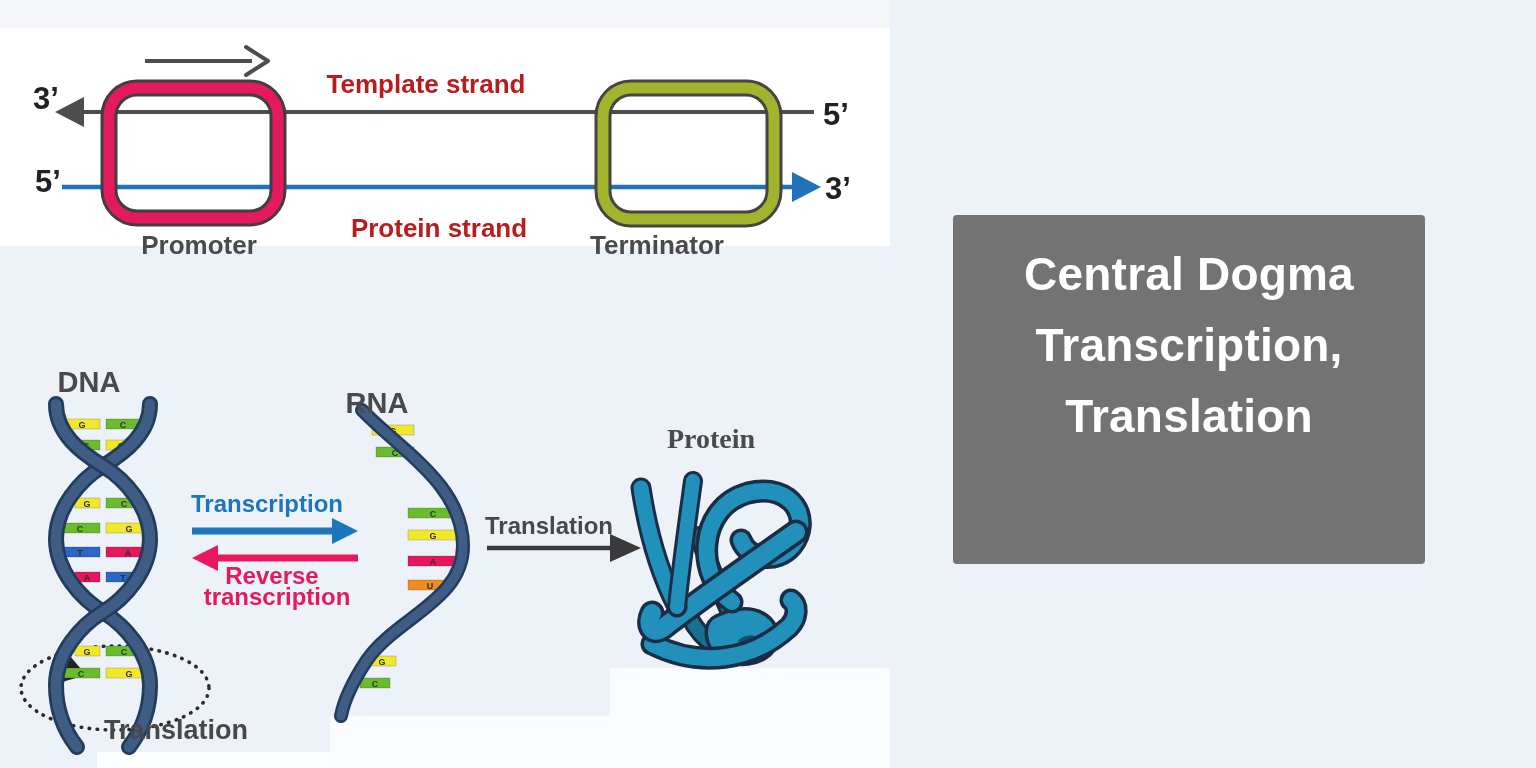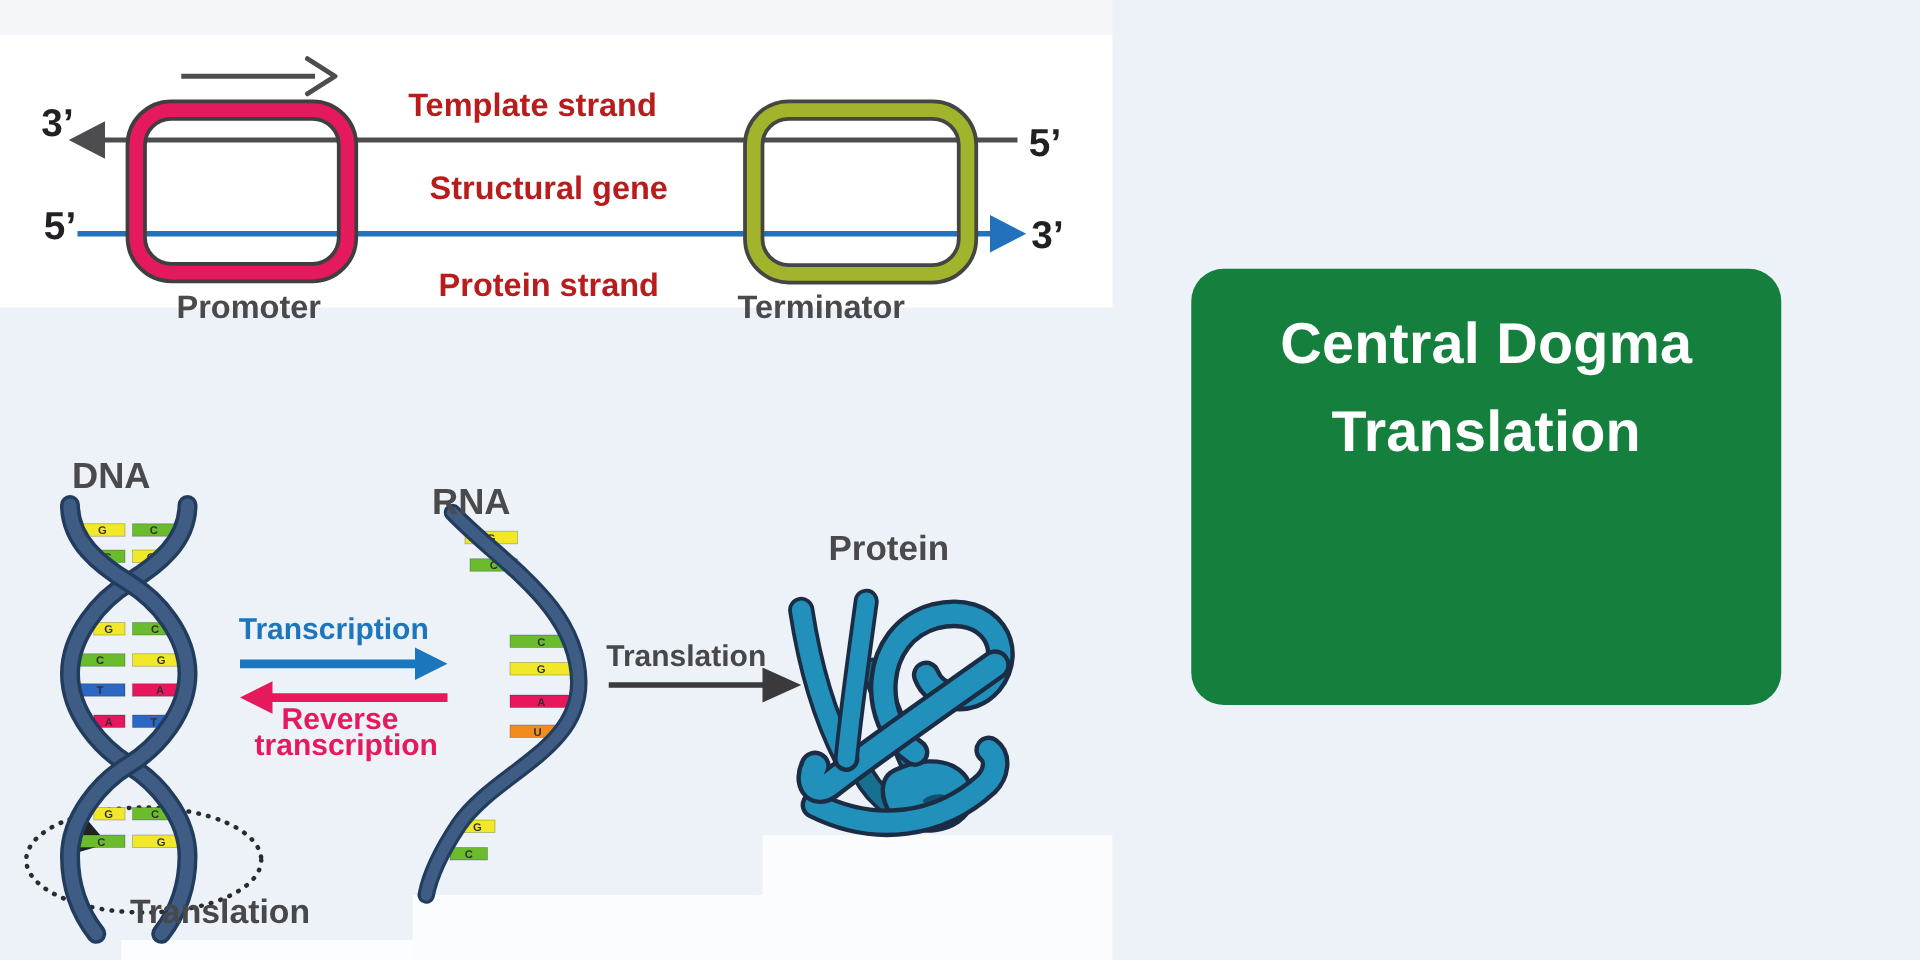--- a/index.html
+++ b/index.html
@@ -16,27 +16,27 @@
   .art{position:absolute;left:0;top:0;z-index:2;}
   .lbl{
     position:absolute;z-index:3;transform:translate(-50%,-50%);
     font-weight:700;white-space:nowrap;line-height:1;color:#b91c1c;
   }
   .lbl.dk{color:#232023;}
   .lbl.mol{color:#4a4a4c;}
   .lbl.blue{color:#1b76bc;}
   .lbl.pink{color:#e5195c;}
   .lbl.gray{color:#48484a;}
-  .fs31{font-size:31px;} .fs29{font-size:29px;} .fs28{font-size:28px;}
+  .fs31{font-size:31px;} .fs29{font-size:29px;} .fs28{font-size:28px;font-family:Liberation Serif, serif;}
   .fs27{font-size:27px;} .fs26{font-size:26px;} .fs24{font-size:24px;}
   .base{font-size:9px;font-weight:700;fill:#303030;text-anchor:middle;
         font-family:"Liberation Sans",sans-serif;}
   .title-card{
     position:absolute;z-index:3;left:953px;top:215px;width:472px;height:349px;
-    background:#15803d;border-radius:26px;box-sizing:border-box;
+    background:#737373;border-radius:4px;box-sizing:border-box;
     padding-top:24px;text-align:center;
   }
   .title-card .line{
     color:#ffffff;font-weight:700;font-size:46px;line-height:71px;
     letter-spacing:.2px;
   }
 </style>
 </head>
 <body>
 
@@ -204,36 +204,36 @@
       <path d="M796,532 C748,566 700,599 663,628 C652,636 646,625 652,613" stroke="#1b2c45" stroke-width="25"></path>
       <path d="M796,532 C748,566 700,599 663,628 C652,636 646,625 652,613" stroke="#2191bb" stroke-width="18"></path>
       <path d="M641,488 C648,534 661,576 677,607" stroke="#1b2c45" stroke-width="21"></path>
       <path d="M641,488 C648,534 661,576 677,607" stroke="#2191bb" stroke-width="15"></path>
       <path d="M693,481 C687,525 681,567 677,607" stroke="#1b2c45" stroke-width="20"></path>
       <path d="M693,481 C687,525 681,567 677,607" stroke="#2191bb" stroke-width="14"></path>
     </g>
   </svg>
 
   <div class="lbl fs26" style="left:426px;top:84px">Template strand</div>
-  <div class="lbl fs26" style="left:439px;top:150px">Structural gene</div>
   <div class="lbl fs26" style="left:439px;top:228px">Protein strand</div>
   <div class="lbl mol fs26" style="left:199px;top:245px">Promoter</div>
   <div class="lbl mol fs26" style="left:657px;top:245px">Terminator</div>
   <div class="lbl dk fs31" style="left:46px;top:98px">3’</div>
   <div class="lbl dk fs31" style="left:48px;top:181px">5’</div>
   <div class="lbl dk fs31" style="left:836px;top:114px">5’</div>
   <div class="lbl dk fs31" style="left:838px;top:188px">3’</div>
 
   <div class="lbl mol fs29" style="left:89px;top:382px">DNA</div>
   <div class="lbl mol fs29" style="left:377px;top:403px">RNA</div>
   <div class="lbl mol fs28" style="left:711px;top:439px">Protein</div>
   <div class="lbl blue fs24" style="left:267px;top:504px">Transcription</div>
   <div class="lbl pink fs24" style="left:272px;top:576px">Reverse</div>
   <div class="lbl pink fs24" style="left:277px;top:597px">transcription</div>
   <div class="lbl gray fs24" style="left:549px;top:526px">Translation</div>
   <div class="lbl gray fs27" style="left:176px;top:730px">Translation</div>
 
   <div class="title-card">
     <div class="line">Central Dogma</div>
+    <div class="line">Transcription,</div>
     <div class="line">Translation</div>
   </div>
 
 </div>
 
 </body></html>

